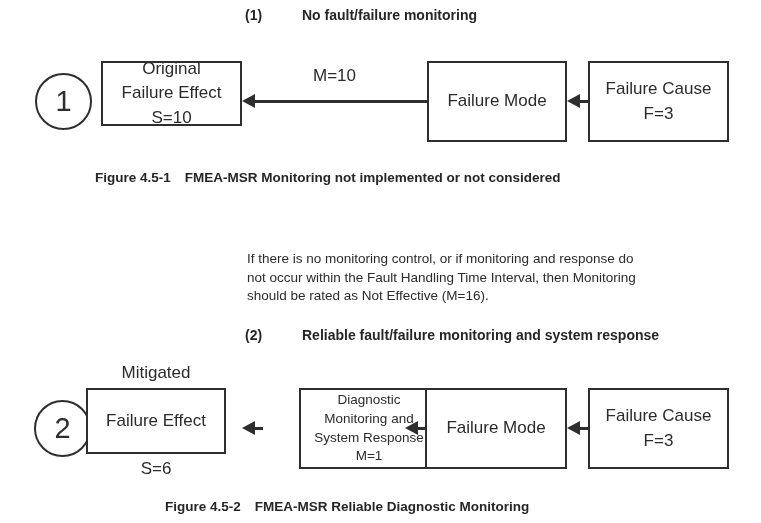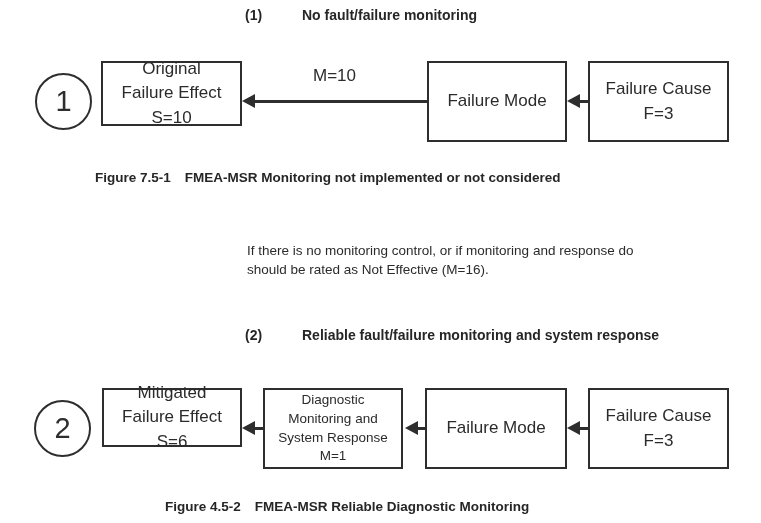--- a/index.html
+++ b/index.html
@@ -39,21 +39,21 @@
     position: absolute;
     border: 2.5px solid #2e2e2e;
     background: #fff;
     display: flex; flex-direction: column;
     align-items: center; justify-content: center;
     text-align: center;
     font-size: 17px;
     line-height: 1.42;
     color: #2b2b2b;
   }
-  .box.small-text { font-size: 13.5px; line-height: 1.38; }
+  .box.small-text { font-size: 13.5px; line-height: 1.38; margin-left: 36px; }
 
   .hline { position: absolute; height: 3px; background: #2e2e2e; }
 
   .arrowhead {
     position: absolute;
     width: 0; height: 0;
     border-top: 7px solid transparent;
     border-bottom: 7px solid transparent;
     border-right: 13px solid #2e2e2e;
   }
@@ -111,37 +111,38 @@
 
   <div class="hline" style="left:580px; top:100px; width:8px;"></div>
   <div class="arrowhead" style="left:567px; top:94px;"></div>
 
   <div class="box" style="left:588px; top:61px; width:141px; height:81px;">
     <div>Failure Cause</div>
     <div>F=3</div>
   </div>
 
   <div class="figure-caption" style="left:95px; top:170px;">
-    <span class="cap-label">Figure 7.5-1</span><span>FMEA-MSR Monitoring not implemented or not considered</span>
+    <span class="cap-label">Figure 4.5-1</span><span>FMEA-MSR Monitoring not implemented or not considered</span>
   </div>
 
-  <div class="note" style="left:247px; top:242px;">
+  <div class="note" style="left:247px; top:250px;">
     <div>If there is no monitoring control, or if monitoring and response do</div>
+    <div>not occur within the Fault Handling Time Interval, then Monitoring</div>
     <div>should be rated as Not Effective (M=16).</div>
   </div>
 
   <div class="section-heading" style="left:245px; top:327px;">
     <span class="num">(2)</span><span>Reliable fault/failure monitoring and system response</span>
   </div>
 
   <div class="circle" style="left:34px; top:400px;">
     <span>2</span>
   </div>
 
-  <div class="box" style="left:102px; top:388px; width:140px; height:59px;">
+  <div class="box" style="left:86px; top:388px; width:140px; height:66px;gap:24px;">
     <div>Mitigated</div>
     <div>Failure Effect</div>
     <div>S=6</div>
   </div>
 
   <div class="hline" style="left:255px; top:427px; width:8px;"></div>
   <div class="arrowhead" style="left:242px; top:421px;"></div>
 
   <div class="box small-text" style="left:263px; top:388px; width:140px; height:81px;">
     <div>Diagnostic</div>

